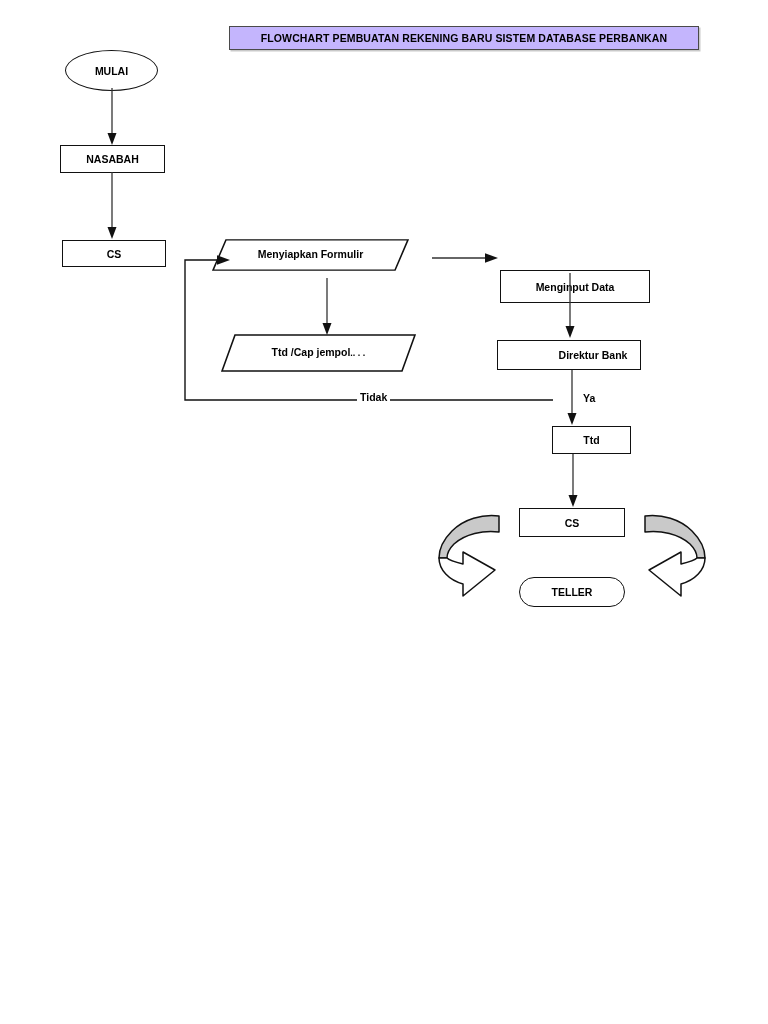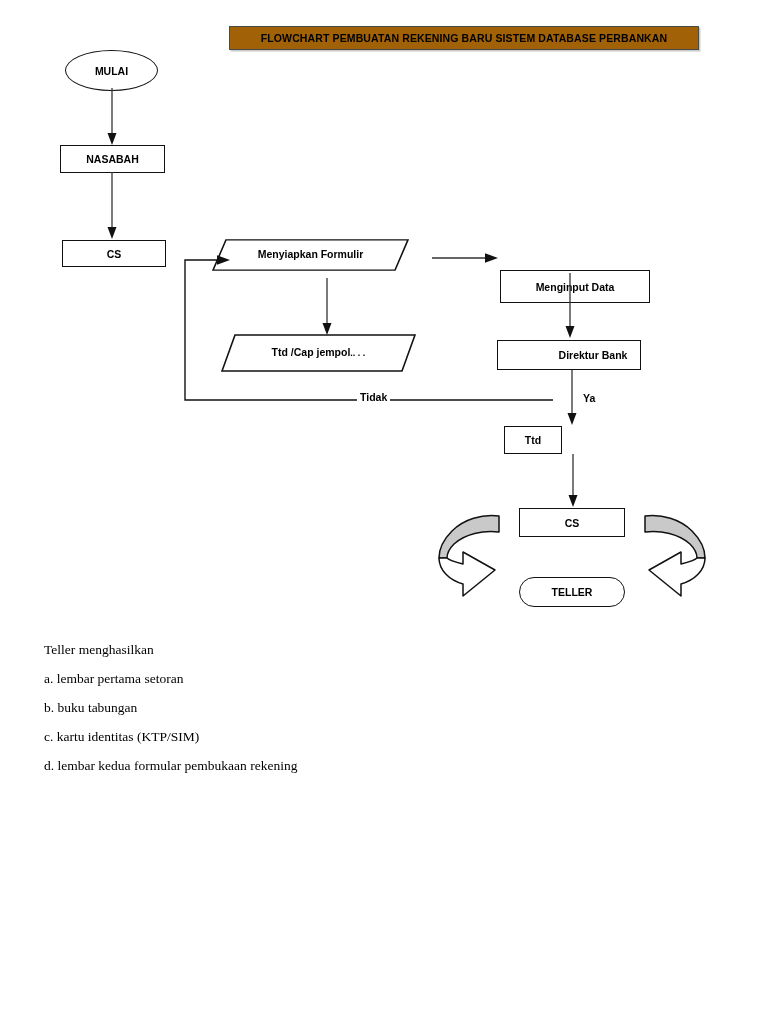--- a/index.html
+++ b/index.html
@@ -30,21 +30,21 @@
     position: absolute;
     left: 229px;
     top: 26px;
     width: 470px;
     height: 24px;
     border: 1px solid #4a4a4a;
     box-shadow: 1.5px 1.5px 0 #c9c9c9;
     display: flex;
     align-items: center;
     justify-content: center;
-    background: #a16207;
+    background: #c4b5fd;
     box-sizing: border-box;
   }
   .title-text {
     font-size: 10.5px;
     font-weight: bold;
     letter-spacing: 0.12px;
     white-space: nowrap;
   }
 
   
@@ -203,21 +203,21 @@
     <polygon points="55,10 42,5.2 42,14.8" fill="#111"></polygon>
   </svg>
   <span class="edge-label" style="left:337px; top:391px;">Tidak</span>
 
   <svg class="conn" style="left:560px; top:370px; width:24px; height:58px;" viewBox="0 0 24 58">
     <line x1="12" y1="0" x2="12" y2="46" stroke="#333" stroke-width="1.3"></line>
     <polygon points="12,55 7.5,43 16.5,43" fill="#111"></polygon>
   </svg>
   <span class="edge-label" style="left:560px; top:392px;">Ya</span>
 
-  <div class="node rect" style="left:504px; top:426px; width:58px; height:28px;text-align:center;">
+  <div class="node rect" style="left:552px; top:426px; width:79px; height:28px;text-align:center;">
     <span>Ttd</span>
   </div>
 
   <svg class="conn" style="left:561px; top:454px; width:24px; height:56px;" viewBox="0 0 24 56">
     <line x1="12" y1="0" x2="12" y2="44" stroke="#333" stroke-width="1.3"></line>
     <polygon points="12,53 7.5,41 16.5,41" fill="#111"></polygon>
   </svg>
 
   <div class="node rect" style="left:519px; top:508px; width:106px; height:29px;">
     <span>CS</span>
@@ -232,21 +232,14 @@
     <path d="M62,8 L62,24 C46,22 28,26 17,36 C12,41 10,46 10,50 L2,50 C2,42 6,32 15,23 C27,11 45,6 62,8 Z" fill="#c9c9c9" stroke="#111111" stroke-width="1.5" stroke-linejoin="round"></path>
 
     <path d="M2,50 C2,62 12,72 26,76 L26,88 L58,62 L26,44 L26,56 C18,54 12,52 10,50 Z" fill="#ffffff" stroke="#111111" stroke-width="1.5" stroke-linejoin="round"></path>
   </svg>
 
   <svg class="conn" style="left:637px; top:508px; width:70px; height:90px;" viewBox="0 0 70 90">
     <path d="M8,8 L8,24 C24,22 42,26 53,36 C58,41 60,46 60,50 L68,50 C68,42 64,32 55,23 C43,11 25,6 8,8 Z" fill="#c9c9c9" stroke="#111111" stroke-width="1.5" stroke-linejoin="round"></path>
     <path d="M68,50 C68,62 58,72 44,76 L44,88 L12,62 L44,44 L44,56 C52,54 58,52 60,50 Z" fill="#ffffff" stroke="#111111" stroke-width="1.5" stroke-linejoin="round"></path>
   </svg>
 
-  <div class="notes">
-    <div>Teller menghasilkan</div>
-    <div>a. lembar pertama setoran</div>
-    <div>b. buku tabungan</div>
-    <div>c. kartu identitas (KTP/SIM)</div>
-    <div>d. lembar kedua formular pembukaan rekening</div>
-  </div>
 
 </div>
 
 </body></html>

